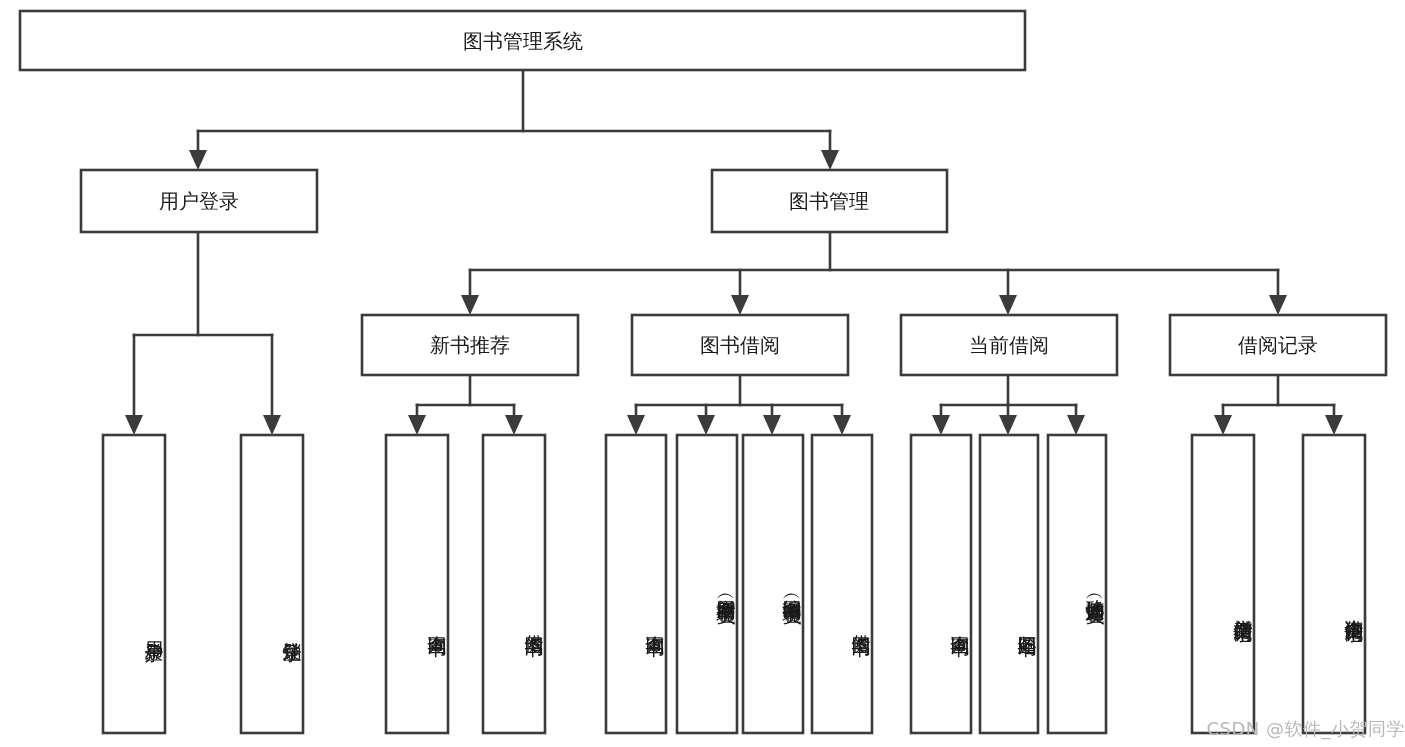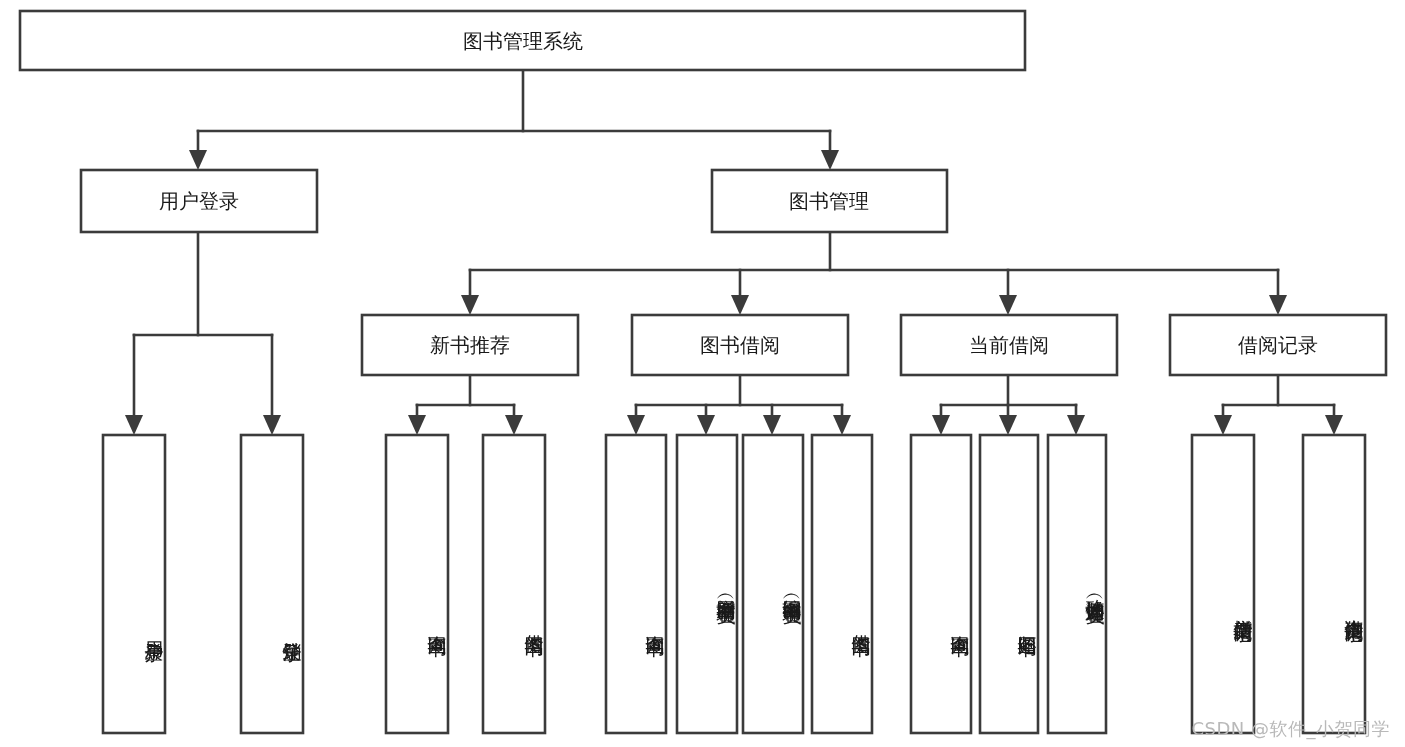--- a/index.html
+++ b/index.html
@@ -60,21 +60,21 @@
     text-orientation: upright;
     letter-spacing: 1px;
     display: flex;
     align-items: flex-start;
     justify-content: center;
     pointer-events: none;
     user-select: none;
   }
   .watermark {
     position: absolute;
-    right: 15px;
+    right: 0;
     bottom: 6px;
     font-family: "DejaVu Sans", "Liberation Sans", sans-serif;
     font-size: 18px;
     color: #b9b9b9;
     letter-spacing: 0.5px;
     white-space: nowrap;
   }
 </style>
 </head>
 <body>

